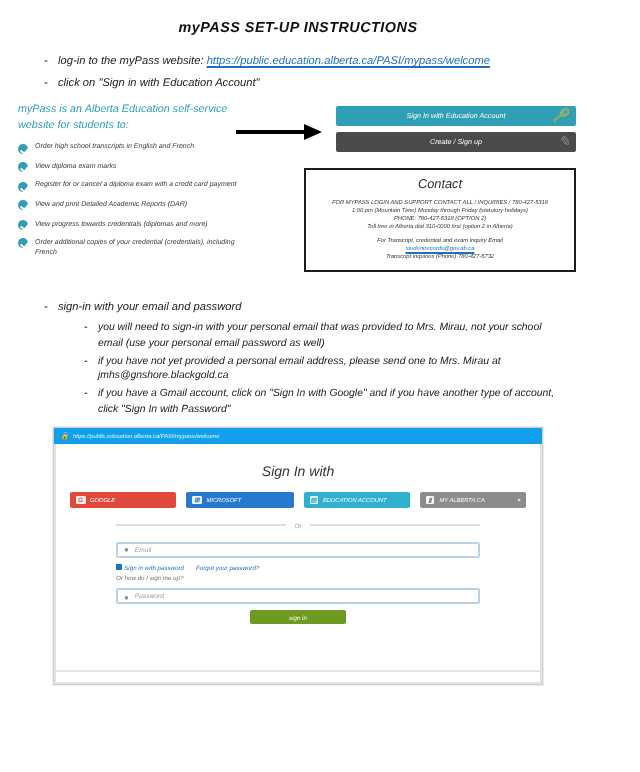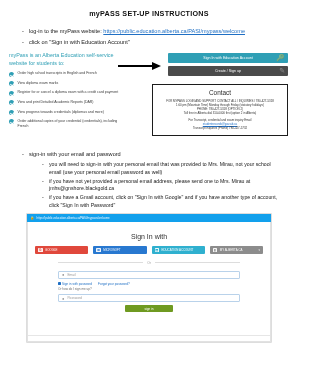--- a/index.html
+++ b/index.html
@@ -4,21 +4,21 @@
 <style>
   html,body{margin:0;padding:0;}
   body{
     width:298px;height:386px;
     background:#ffffff;
     font-family:"Liberation Sans", sans-serif;
     color:#1b1b1b;
     overflow:hidden;
     position:relative;
   }
-  .page{position:relative;width:298px;height:380px;}
+  .page{position:relative;width:298px;height:380px;font-style:italic;}
 
   
   .title{
     text-align:center;
     font-size:7.2px;
     font-weight:bold;
     letter-spacing:.25px;
     padding-top:9px;
     color:#111;
   }

